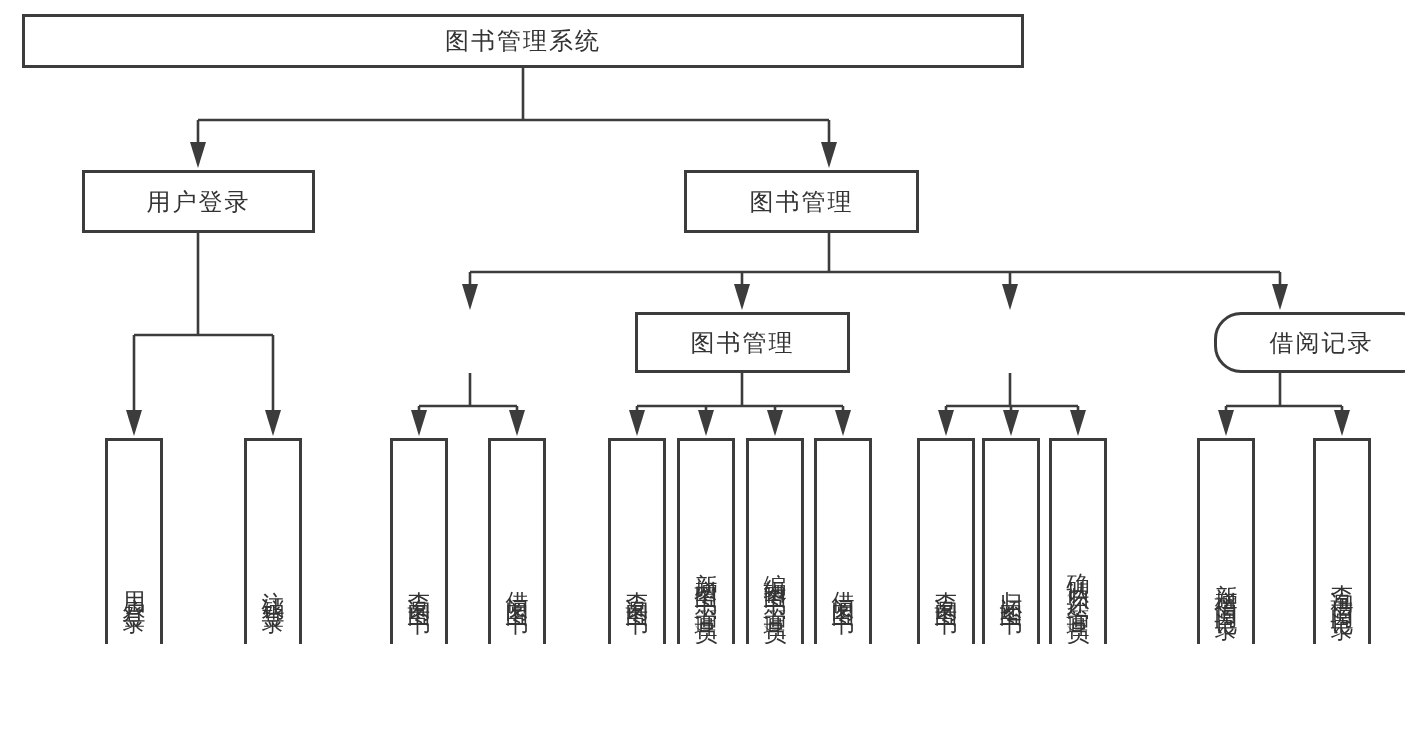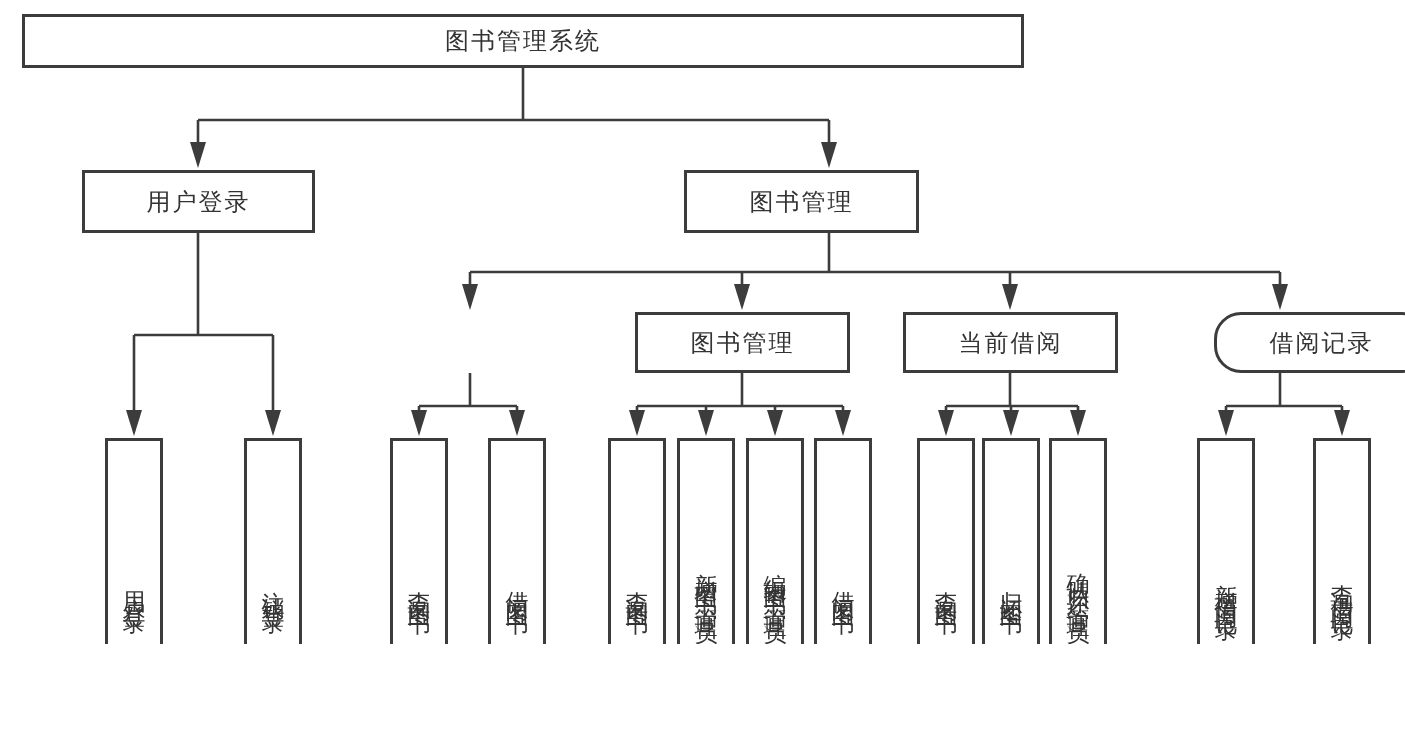--- a/index.html
+++ b/index.html
@@ -99,21 +99,20 @@
       <polygon points="1334,410 1350,410 1342,436"></polygon>
     </g>
   </svg>
 
   <div class="node h1">图书管理系统</div>
 
   <div class="node lvl2" style="left:82px; width:233px;">用户登录</div>
   <div class="node lvl2" style="left:684px; width:235px;">图书管理</div>
 
   <div class="node lvl3" style="left:635px;">图书管理</div>
-  <div class="node lvl3" style="left:903px;">当前借阅</div>
   <div class="node lvl3" style="left:1214px;border-radius:27px;">借阅记录</div>
 
   <div class="node vbox" style="left:105px;">用户登录</div>
   <div class="node vbox" style="left:244px;">注销登录</div>
 
   <div class="node vbox" style="left:390px;">查询图书</div>
   <div class="node vbox" style="left:488px;">借阅图书</div>
 
   <div class="node vbox" style="left:608px;">查询图书</div>
   <div class="node vbox" style="left:677px;">新增图书（管理员）</div>

